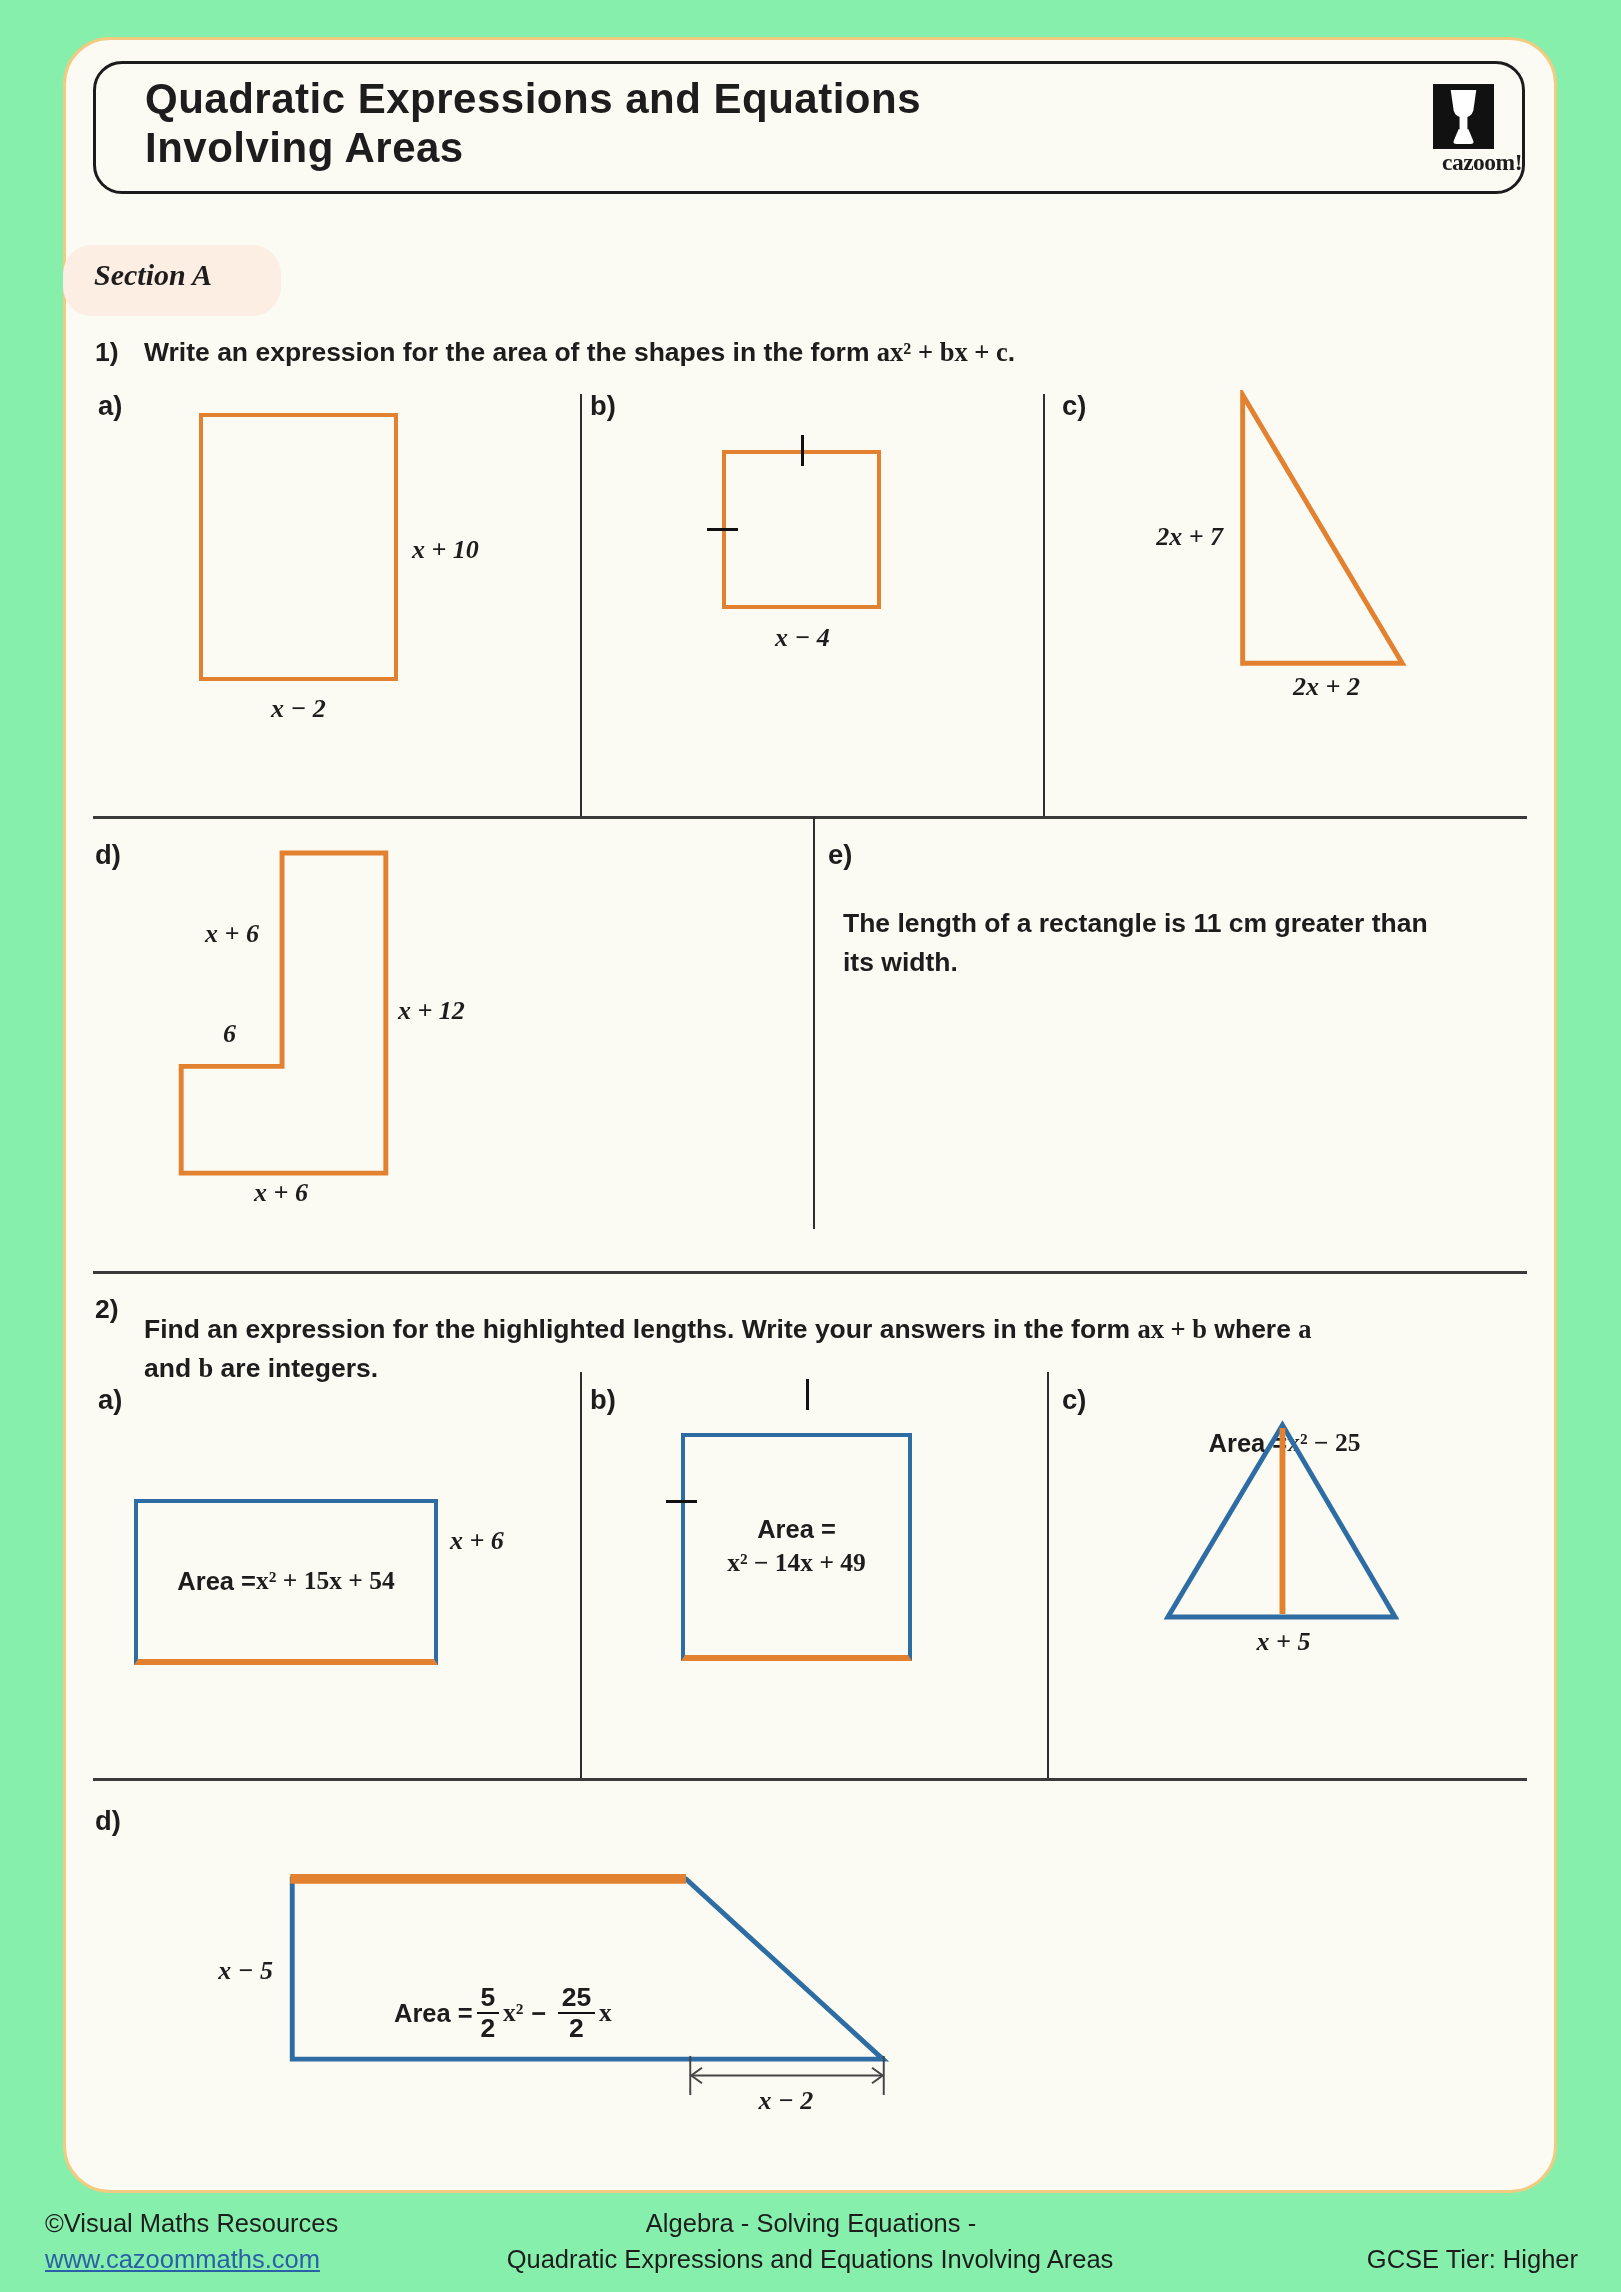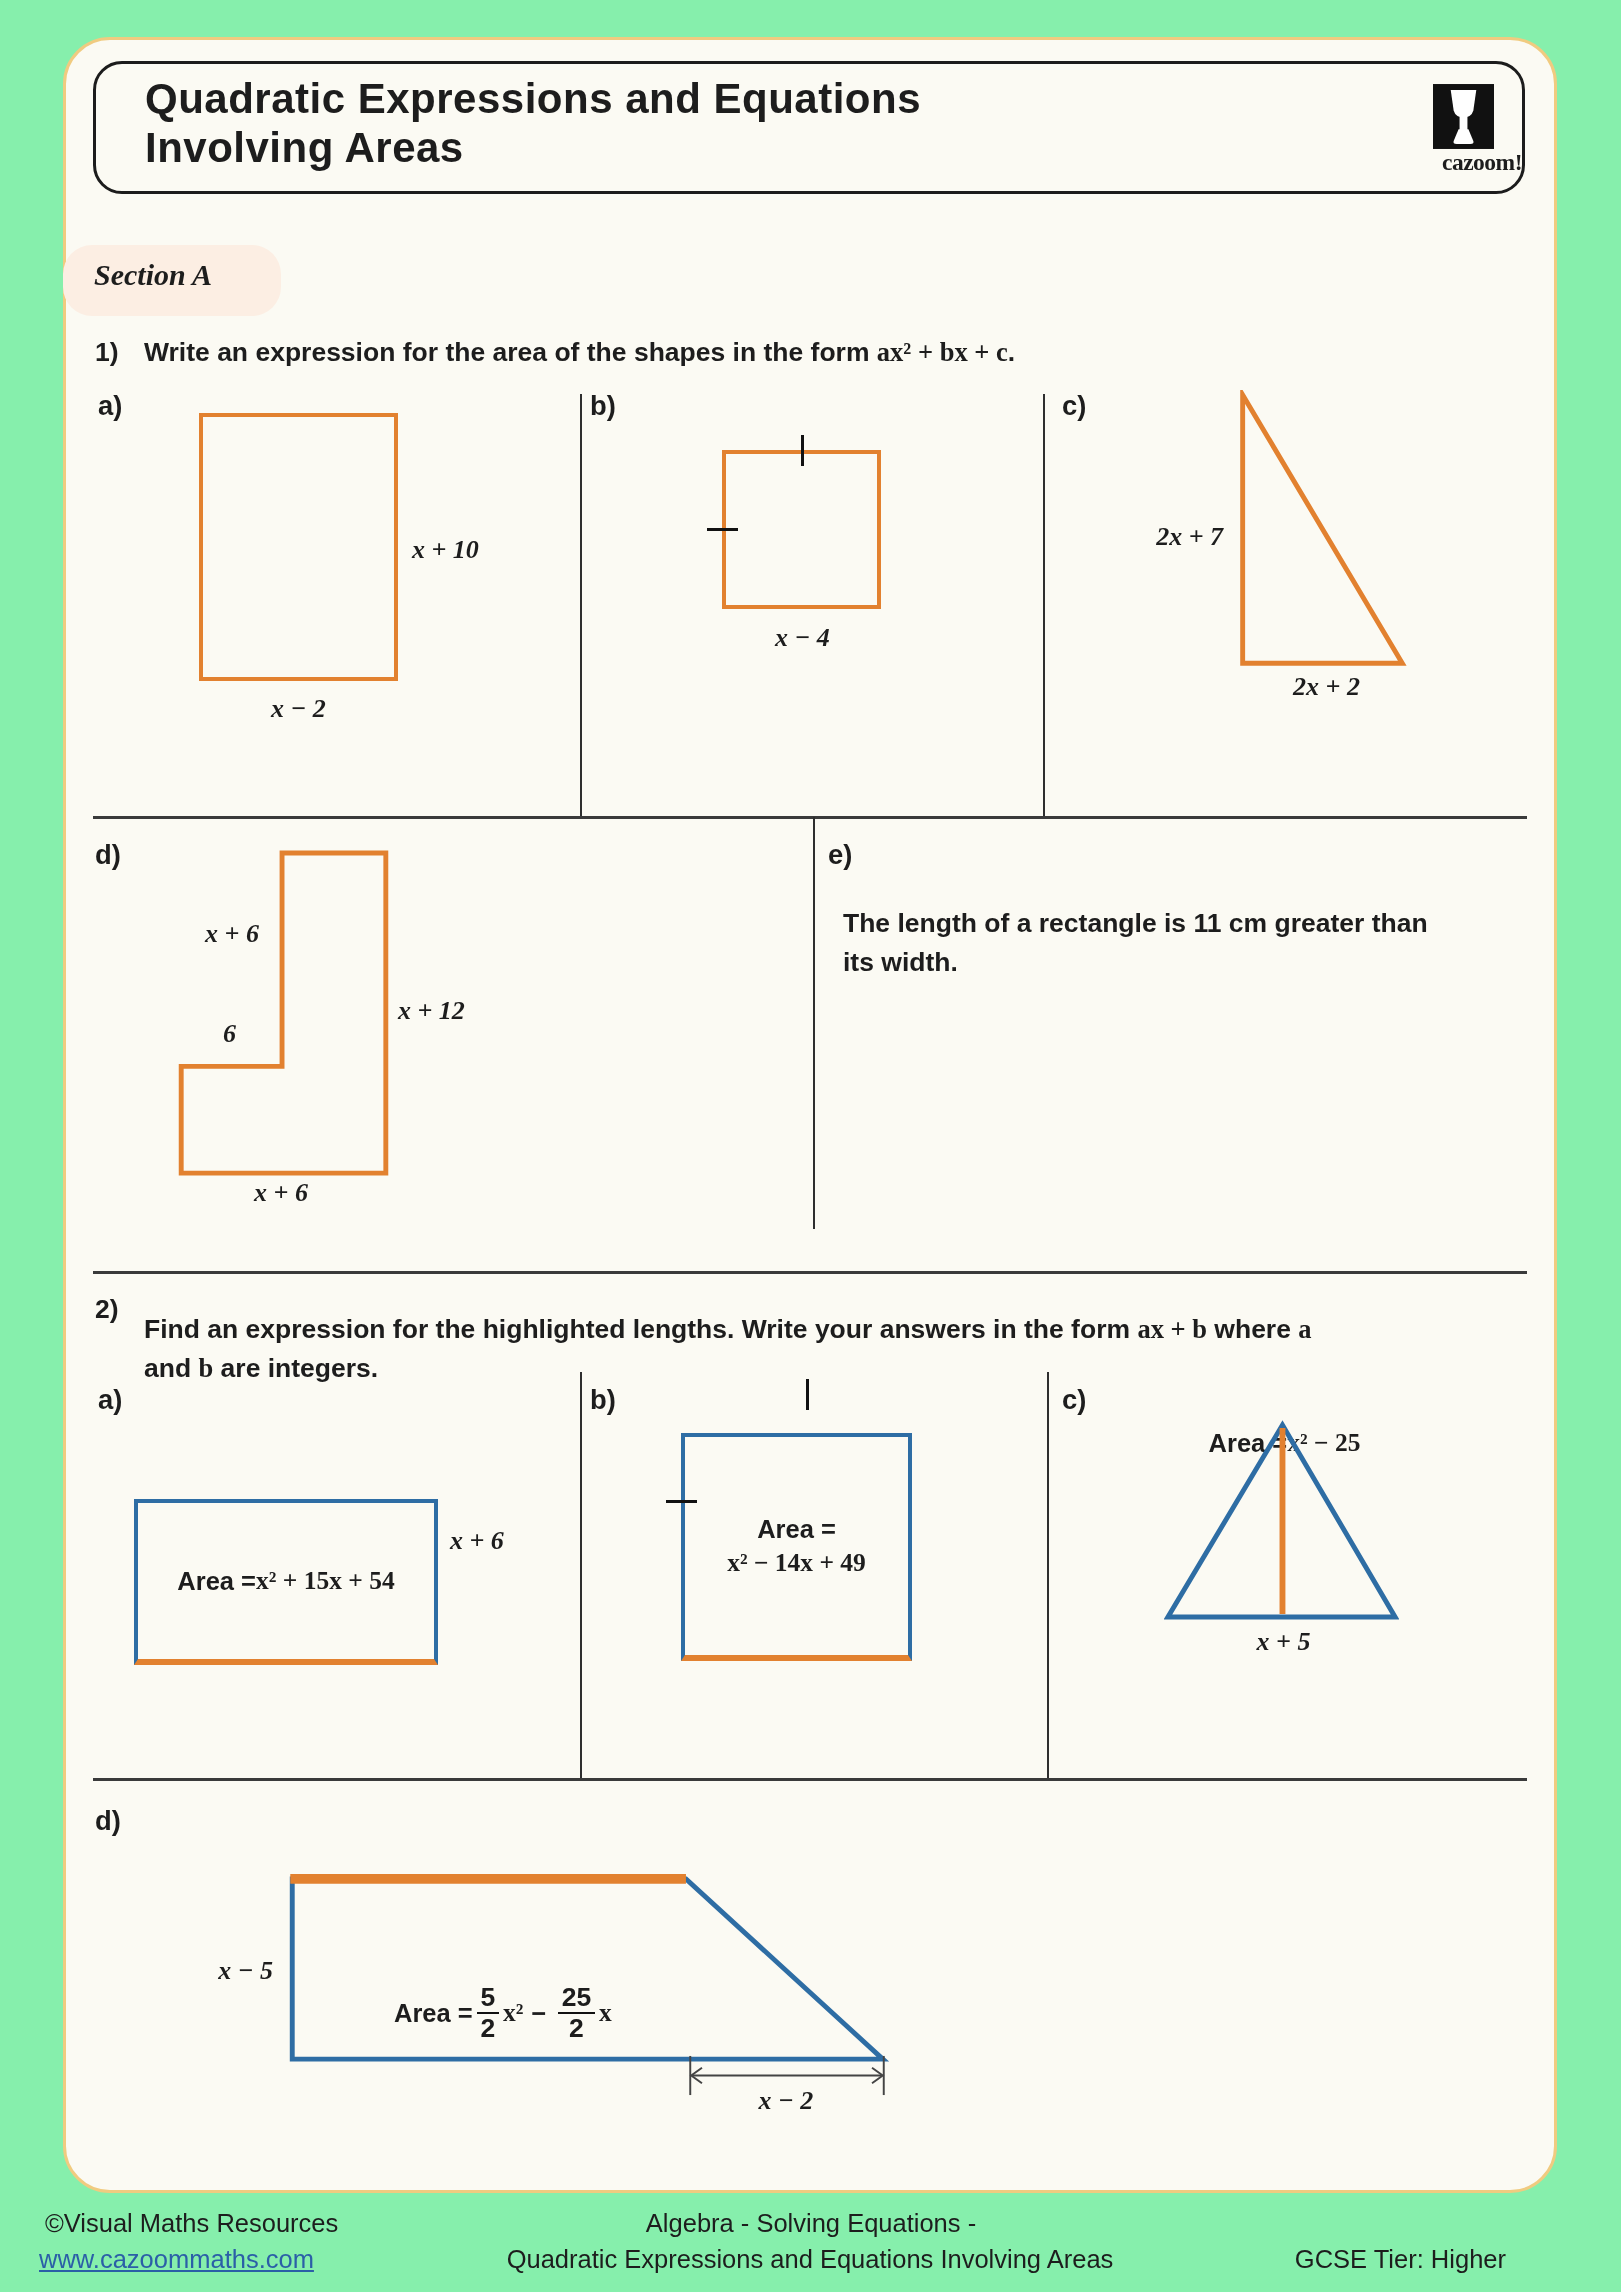--- a/index.html
+++ b/index.html
@@ -165,19 +165,19 @@
   <svg class="abs" style="left:686px;top:2054px;" width="202" height="43" viewBox="0 0 206 44">
     <line x1="4" y1="2" x2="4" y2="42" stroke="#444" stroke-width="2"></line>
     <line x1="202" y1="2" x2="202" y2="42" stroke="#444" stroke-width="2"></line>
     <line x1="6" y1="22" x2="200" y2="22" stroke="#444" stroke-width="2"></line>
     <polyline points="16,14 5,22 16,30" fill="none" stroke="#444" stroke-width="2"></polyline>
     <polyline points="190,14 201,22 190,30" fill="none" stroke="#444" stroke-width="2"></polyline>
   </svg>
   <div class="abs mlabel ctr" style="left:727px;top:2086px;width:118px;">x − 2</div>
 
   <div class="abs footer-text" style="left:45px;top:2207px;">©Visual Maths Resources</div>
-  <a class="abs footer-text site" style="left:39px;top:2243px;">www.cazoommaths.com</a>
+  <a class="abs footer-text site" style="left:45px;top:2243px;">www.cazoommaths.com</a>
   <div class="abs footer-text ctr" style="left:321px;top:2207px;width:980px;">Algebra - Solving Equations -</div>
   <div class="abs footer-text ctr" style="left:225px;top:2243px;width:1170px;">Quadratic Expressions and Equations Involving Areas</div>
-  <div class="abs footer-text rgt" style="left:1192px;top:2243px;width:314px;">GCSE Tier: Higher</div>
+  <div class="abs footer-text rgt" style="left:1264px;top:2243px;width:314px;">GCSE Tier: Higher</div>
 
 </div>
 
 
 </body></html>

